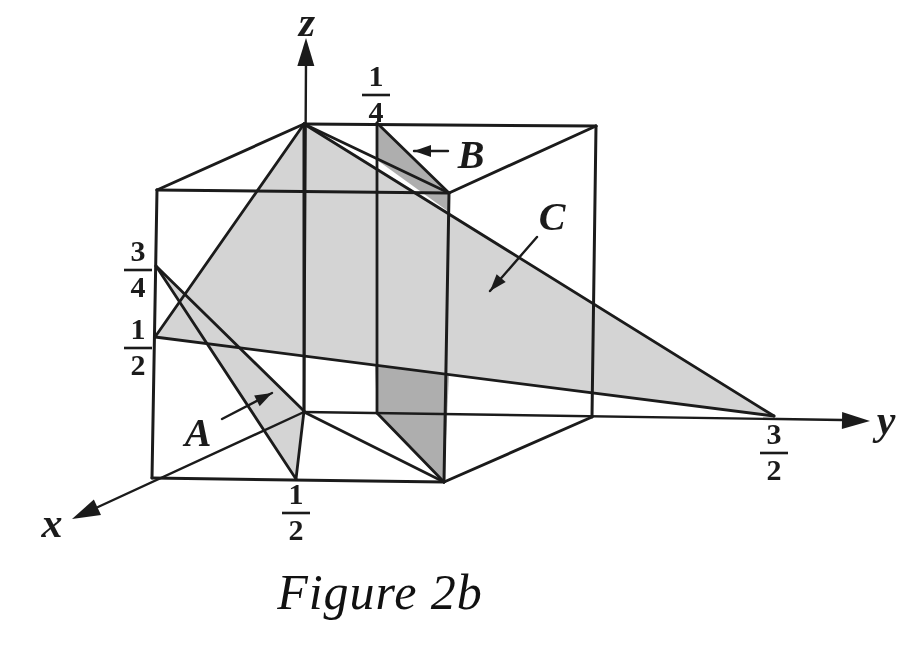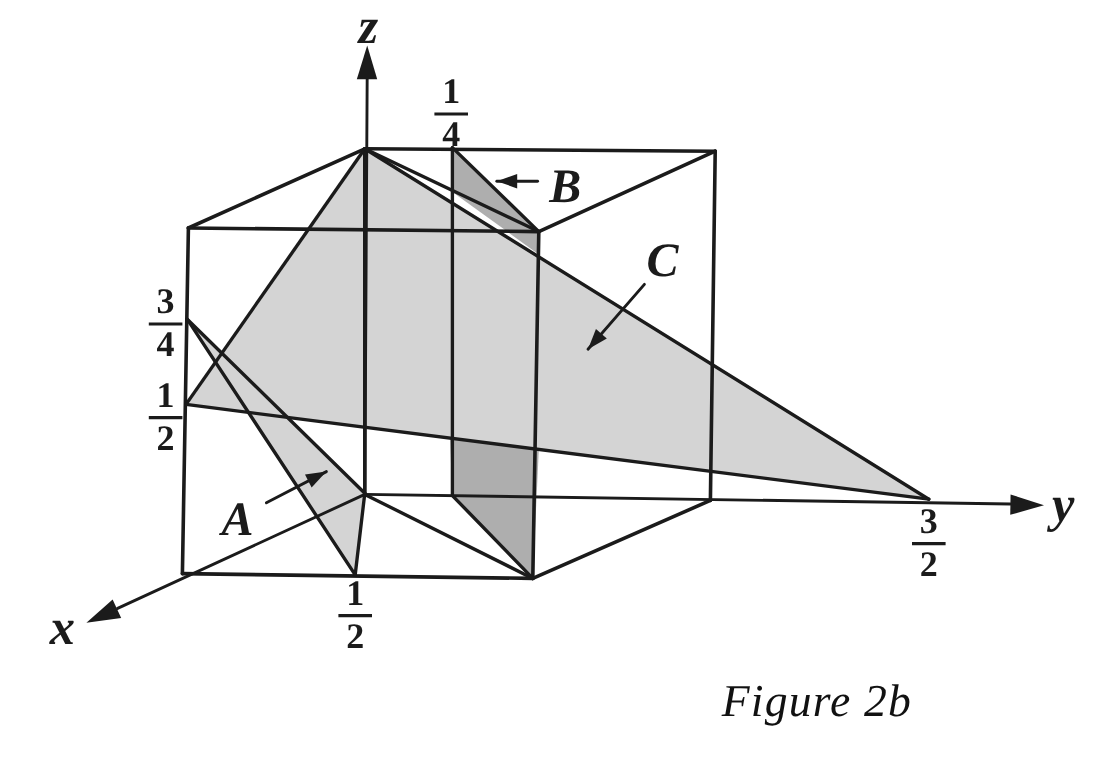--- a/index.html
+++ b/index.html
@@ -1,20 +1,20 @@
 <!DOCTYPE html>
 <html><head>
 <meta charset="utf-8">
 <style>
   html,body{margin:0;padding:0;background:#ffffff;}
   #stage{position:relative;width:914px;height:652px;background:#ffffff;overflow:hidden;
          font-family:"Liberation Serif",serif;}
   #diagram-svg{position:absolute;left:0;top:0;}
-  #caption{position:absolute;left:0;top:563px;width:760px;text-align:right;
-           font-style:italic;font-size:38px;color:#111;letter-spacing:1px;}
+  #caption{position:absolute;left:0;top:563px;width:760px;text-align:center;
+           font-style:italic;font-size:50px;color:#111;letter-spacing:1px;}
   text{user-select:none;}
 </style>
 </head>
 <body>
 
 <div id="stage">
   <svg id="diagram-svg" width="914" height="652" viewBox="0 0 914 652" xmlns="http://www.w3.org/2000/svg">
       <polygon points="304,124 774,416 155,337" fill="#d4d4d4"></polygon>
       <polygon points="156,266 304,411 296,479" fill="#d4d4d4"></polygon>
       <polygon points="377,123 449,193 449,212 377,160" fill="#aeaeae"></polygon>

